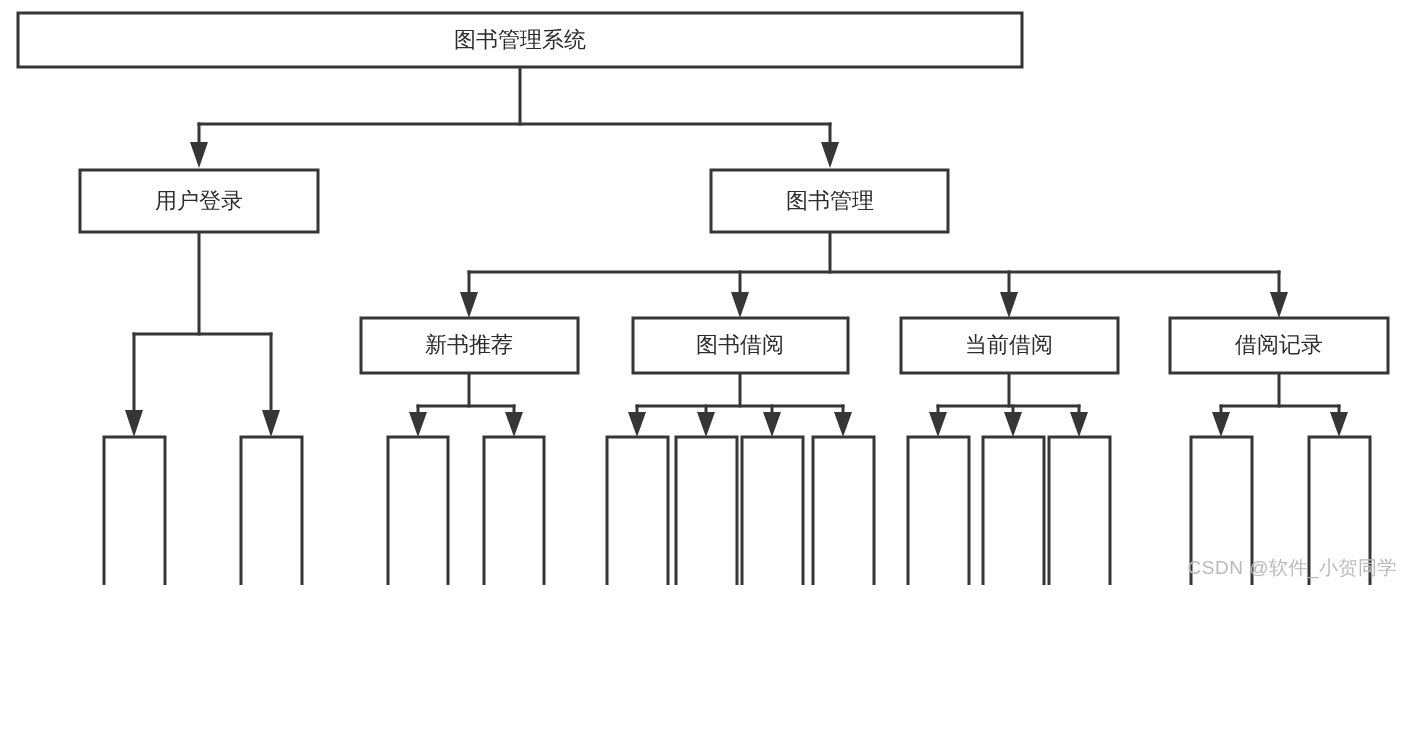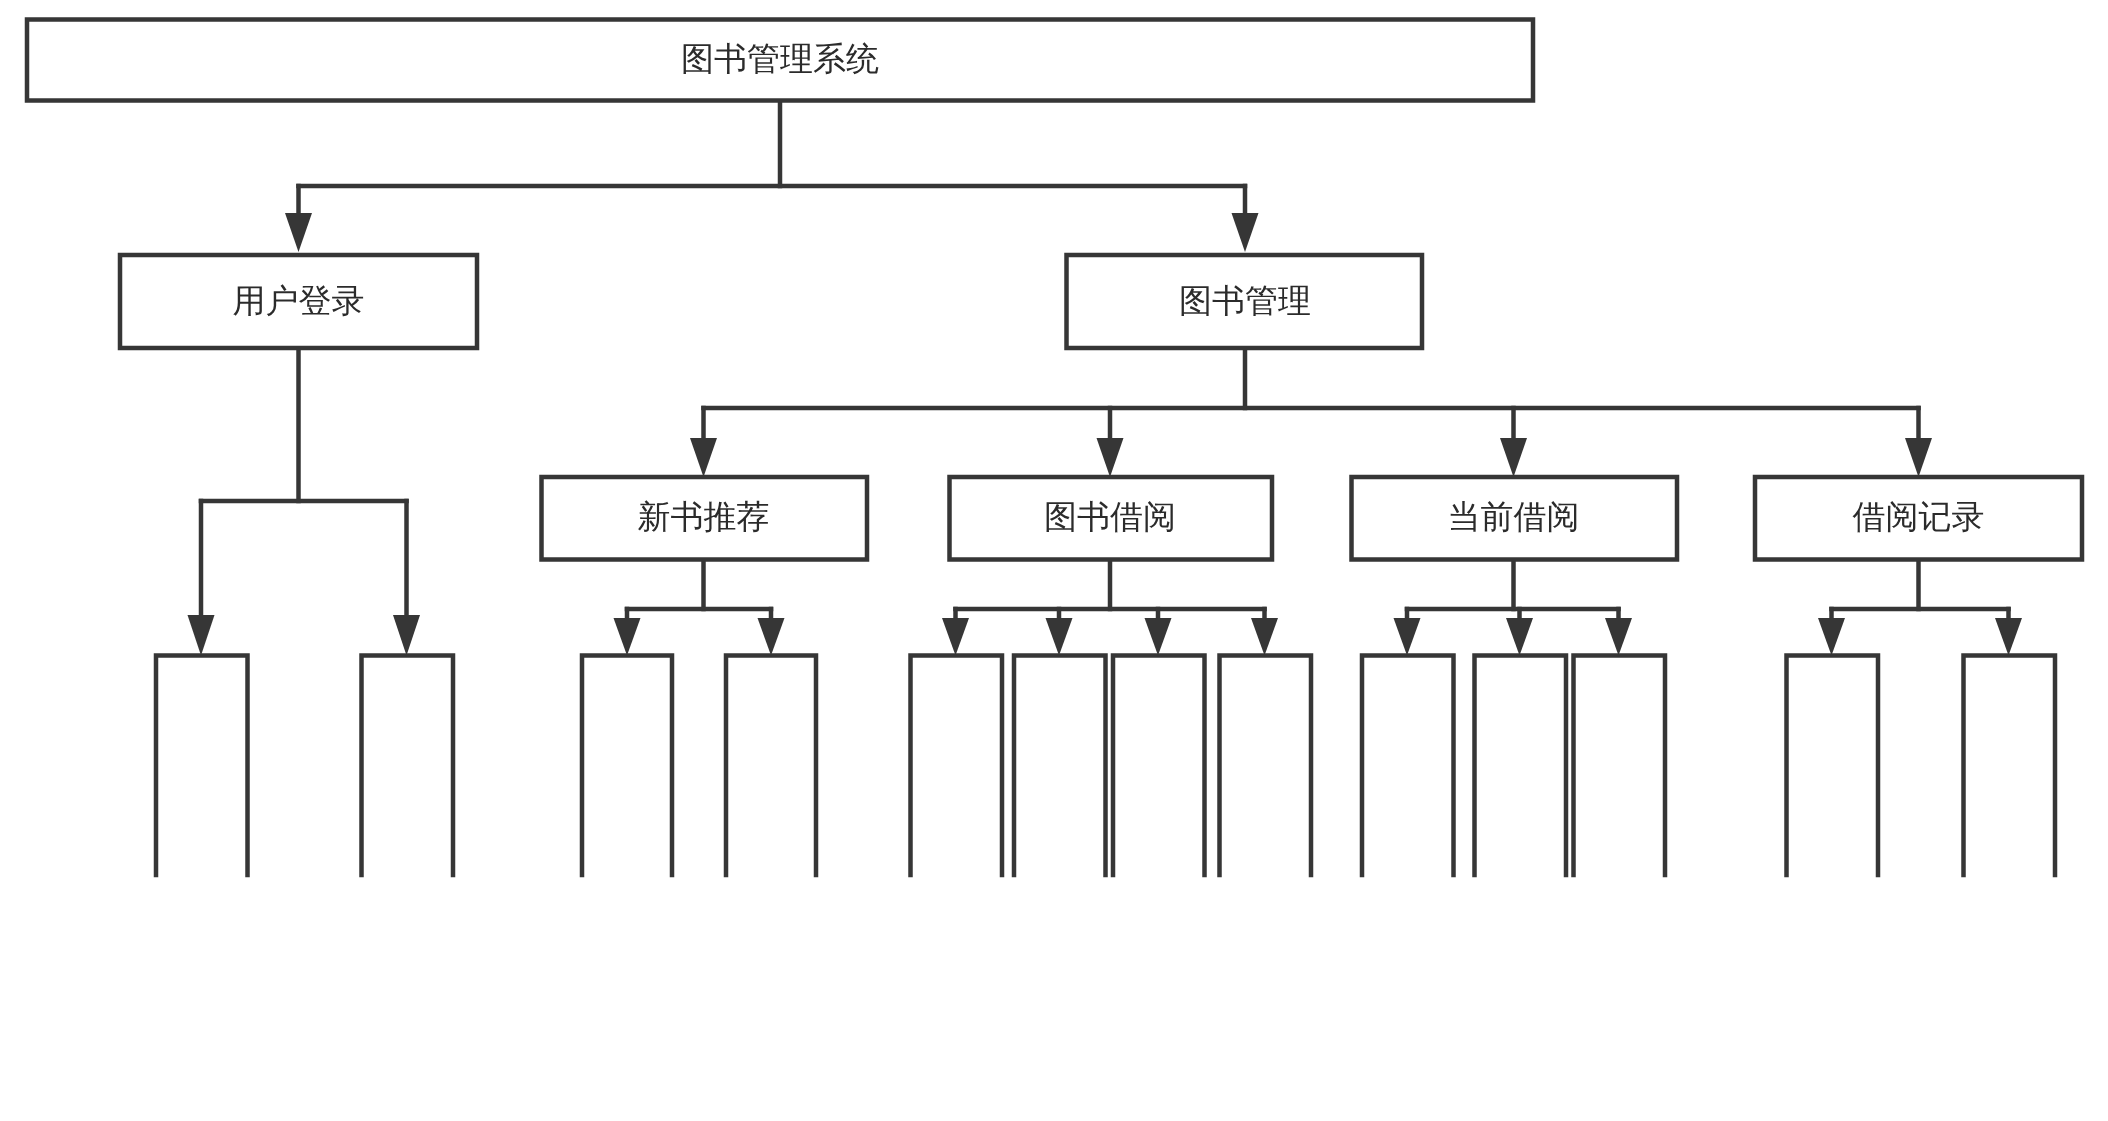--- a/index.html
+++ b/index.html
@@ -202,13 +202,14 @@
     <div class="node-label-v" style="left:813px; top:437px; width:61px; height:298px;">借阅图书</div>
 
     <div class="node-label-v" style="left:908px; top:437px; width:61px; height:298px;">查询图书</div>
     <div class="node-label-v" style="left:983px; top:437px; width:61px; height:298px;">归还图书</div>
     <div class="node-label-v" style="left:1049px; top:437px; width:61px; height:298px;">确认归还（管理员）</div>
 
     <div class="node-label-v" style="left:1191px; top:437px; width:61px; height:298px;">新增借阅记录</div>
     <div class="node-label-v" style="left:1309px; top:437px; width:61px; height:298px;">查询借阅记录</div>
   </div>
 
+  <div class="watermark">CSDN @软件_小贺同学</div>
 </div>
 
 </body></html>

